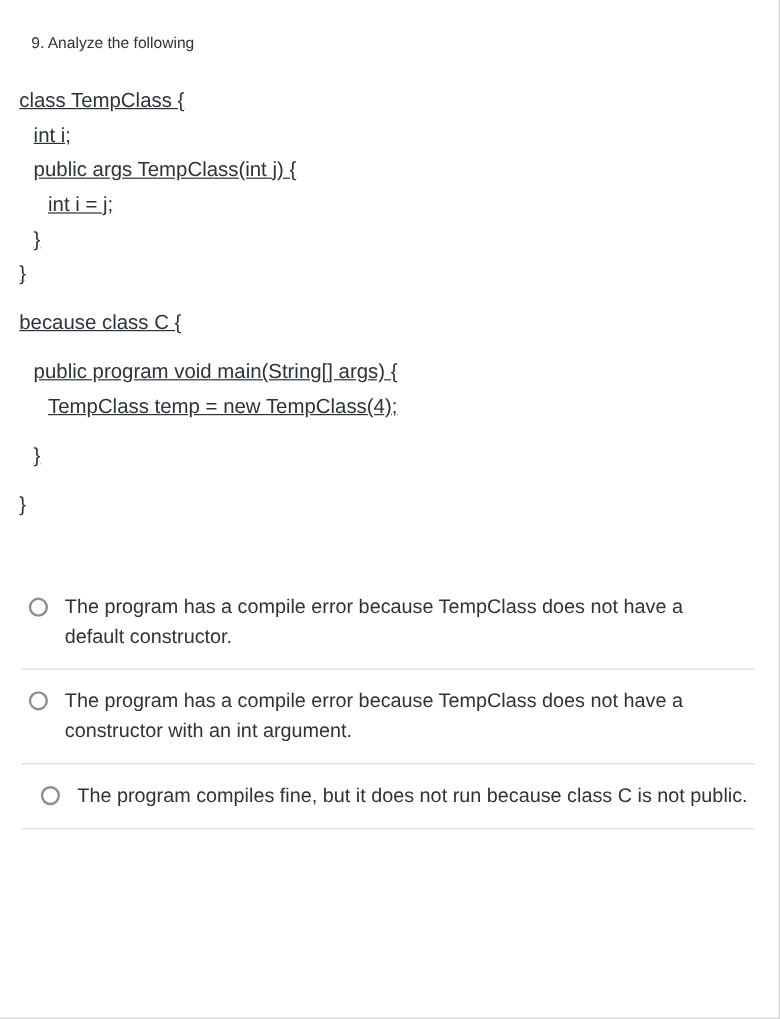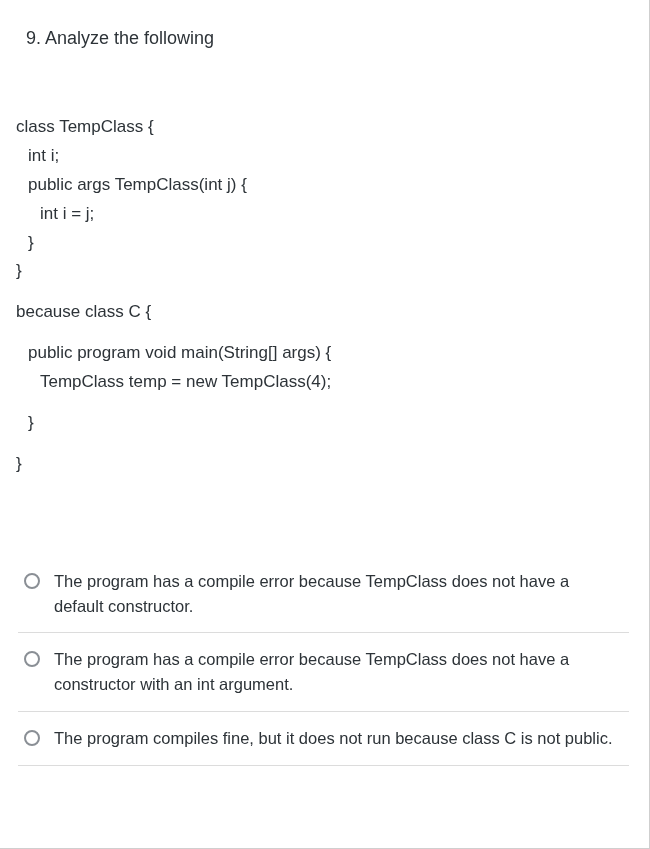--- a/index.html
+++ b/index.html
@@ -18,28 +18,29 @@
       border-top: none;
       border-left: none;
       padding: 0;
       position: relative;
     }
     .content {
       padding: 28px 12px 0 12px;
     }
     .question-header {
       padding-left: 14px;
-      margin-bottom: 64px;
-      font-size: 18px;
+      margin-bottom: 27px;
+      font-size: 13px;
     }
     .code-block {
       padding-left: 4px;
       line-height: 1.7;
       font-size: 17px;
-      margin-bottom: 76px;
+      margin-bottom: 44px;
+      text-decoration: underline;
     }
     .indent-1 {
       padding-left: 12px;
     }
     .indent-2 {
       padding-left: 24px;
     }
     .code-gap {
       height: 12px;
     }
@@ -49,20 +50,21 @@
     }
     .option {
       display: flex;
       align-items: flex-start;
       padding: 14px 6px 14px 6px;
       border-bottom: 1px solid #dcdcdc;
       gap: 14px;
     }
     .option:last-child {
       border-bottom: 1px solid #dcdcdc;
+      justify-content: flex-end;
     }
     .radio {
       flex-shrink: 0;
       width: 16px;
       height: 16px;
       border: 2px solid #8a8f95;
       border-radius: 50%;
       margin-top: 4px;
     }
     .option-text {

